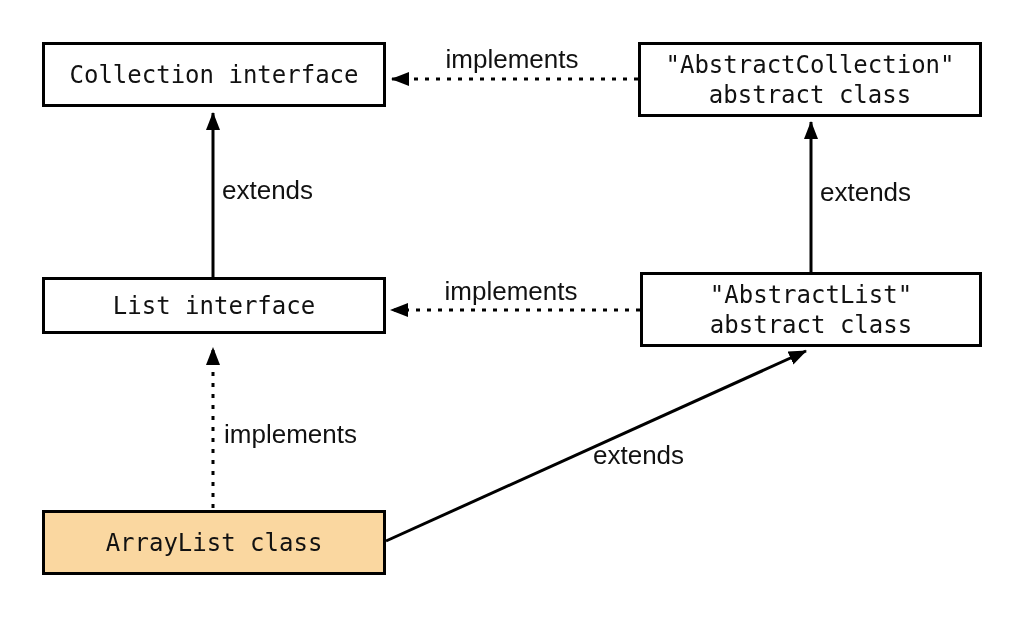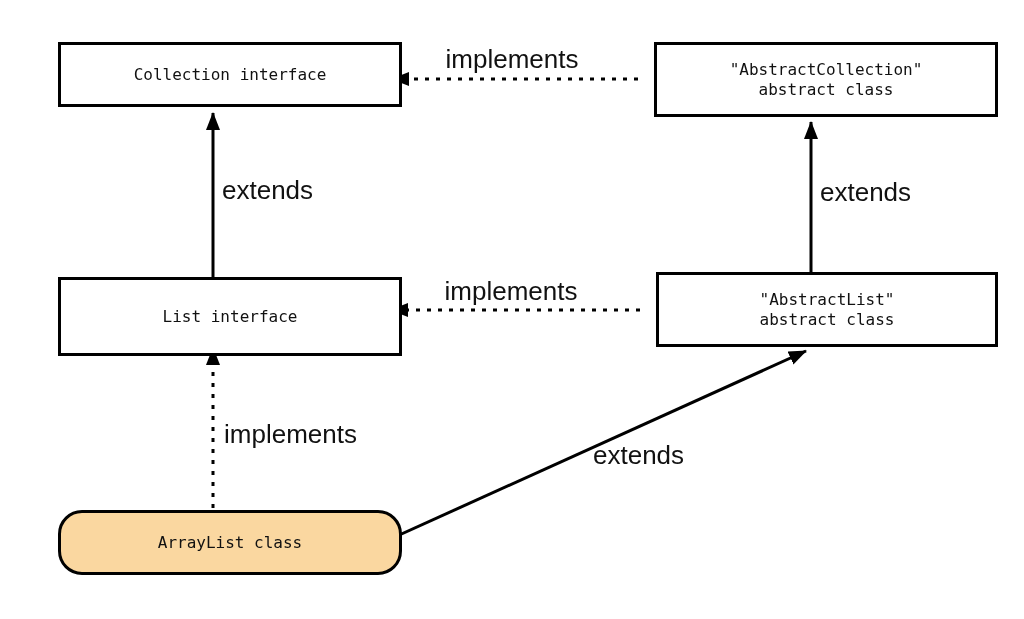--- a/index.html
+++ b/index.html
@@ -19,32 +19,31 @@
   .node {
     position: absolute;
     border: 3px solid #000000;
     background: #ffffff;
     display: flex;
     flex-direction: column;
     align-items: center;
     justify-content: center;
     text-align: center;
     font-family: "DejaVu Sans Mono", monospace;
-    font-size: 16px;
+    font-size: 24px;
     line-height: 1.25;
     color: #111111;
     white-space: nowrap;
-    margin-left: 16px;
   }
   .node--highlight { background: #fad7a0; }
   .node-collection    { left: 42px;  top: 42px;  width: 344px; height: 65px; }
   .node-abscollection { left: 638px; top: 42px;  width: 344px; height: 75px; }
-  .node-list          { left: 42px;  top: 277px; width: 344px; height: 79px; }
+  .node-list          { left: 42px;  top: 277px; width: 344px; height: 57px; }
   .node-abslist       { left: 640px; top: 272px; width: 342px; height: 75px; }
-  .node-arraylist     { left: 42px;  top: 510px; width: 344px; height: 65px; border-radius: 24px; }
+  .node-arraylist     { left: 42px;  top: 510px; width: 344px; height: 65px; }
   .edge-label {
     position: absolute;
     font-family: "Liberation Sans", sans-serif;
     font-size: 26px;
     color: #111111;
     white-space: nowrap;
     line-height: 1;
   }
   .lbl-extends-left  { left: 222px; top: 177px; }
   .lbl-impl-top      { left: 512px; top: 46px;  transform: translateX(-50%); }

